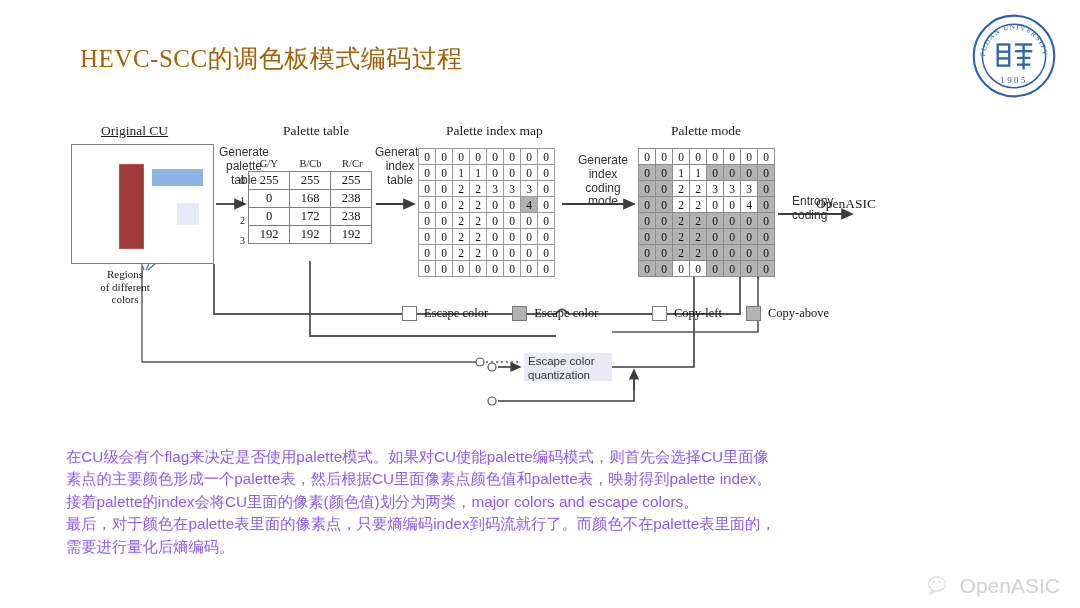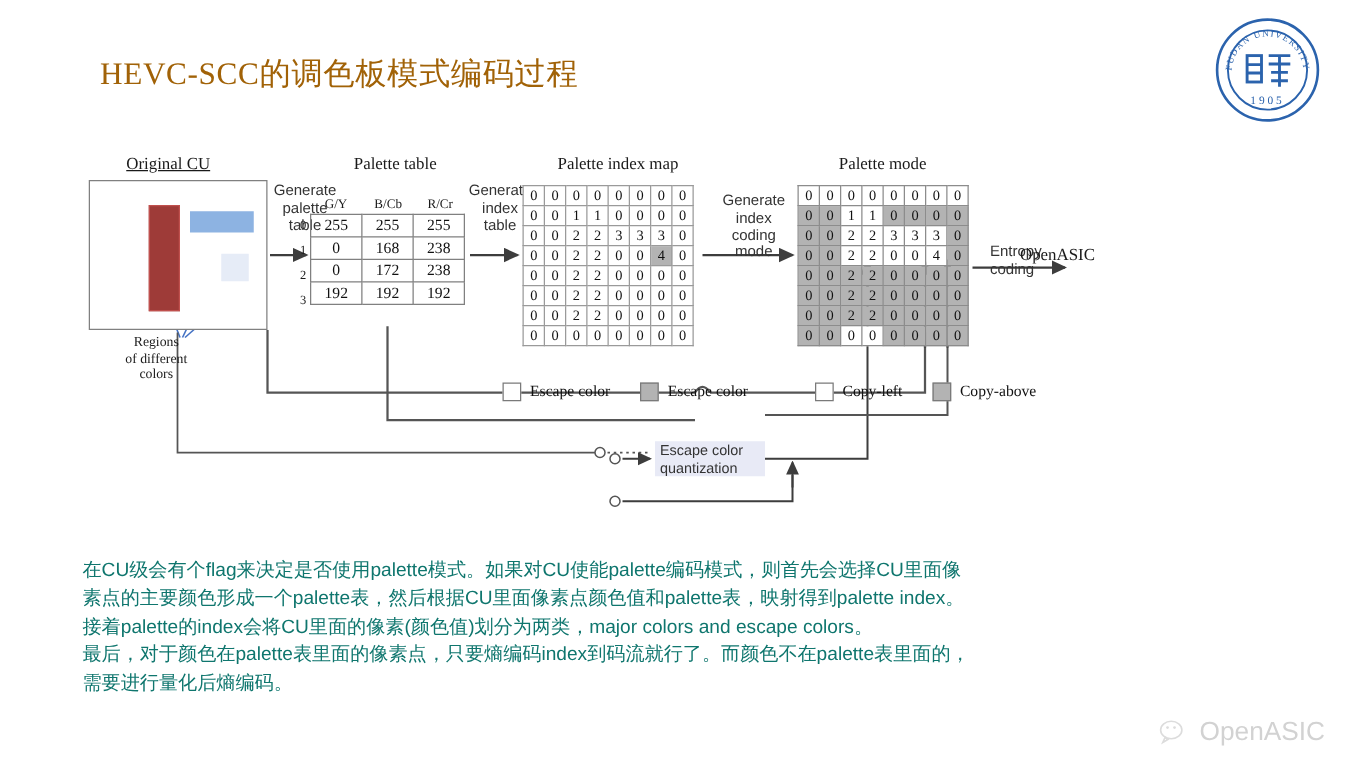--- a/index.html
+++ b/index.html
@@ -110,21 +110,21 @@
     padding:2px 4px; font-family:"Liberation Sans", sans-serif;
   }
 
   
   #wires { position:absolute; left:0; top:0; width:1080px; height:310px; }
 
   
   #body-text {
     position:absolute; left:66px; top:446px; width:990px;
     font-family:"Liberation Sans", sans-serif;
-    font-size:15.3px; line-height:1.47; color:#0f766e;
+    font-size:15.3px; line-height:1.47; color:#8b5cf6;
     white-space:pre-wrap;
   }
 
   
   #watermark { position:absolute; right:20px; bottom:10px;
                display:flex; align-items:center; gap:7px;
                color:#d2d2d2; font-size:21px;
                font-family:"Liberation Sans", sans-serif; }
 </style>
 </head>

